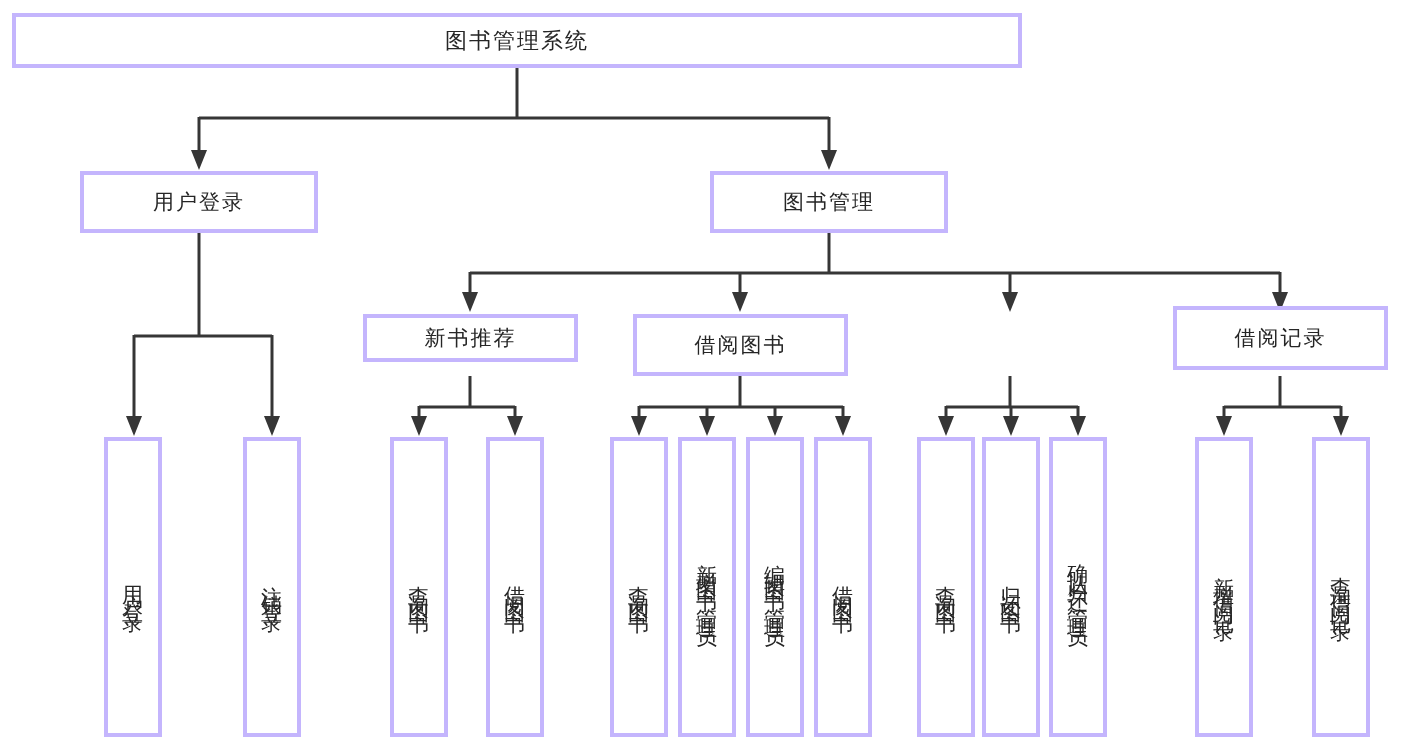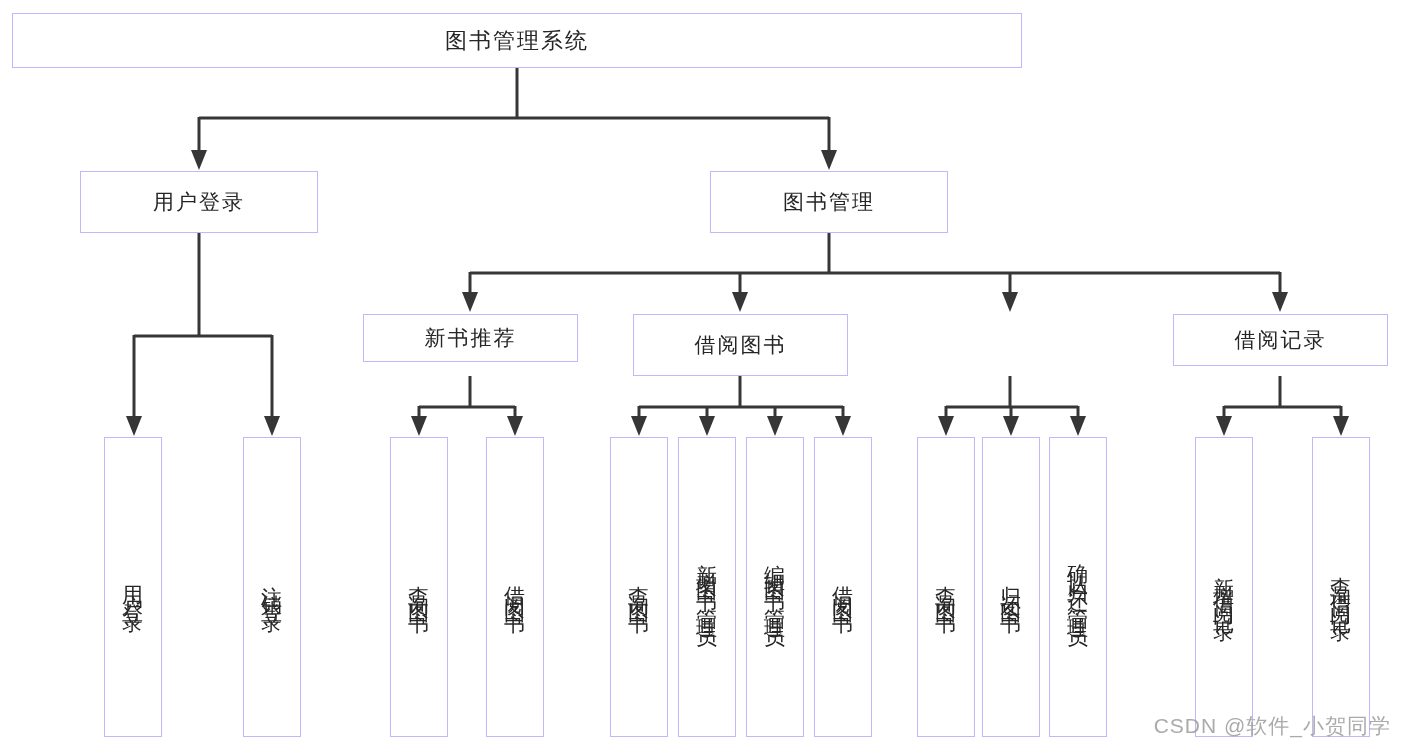--- a/index.html
+++ b/index.html
@@ -18,21 +18,21 @@
   }
   .connectors {
     position: absolute;
     left: 0; top: 0;
     width: 1405px; height: 747px;
     z-index: 1;
   }
   .node {
     position: absolute;
     background: #ffffff;
-    border: 1px solid #c4b5fd;
+    border: 4px solid #c4b5fd;
     display: flex;
     align-items: center;
     justify-content: center;
     z-index: 2;
     color: #262626;
   }
   .hlabel {
     font-size: 21px;
     letter-spacing: 2px;
     color: #262626;
@@ -140,21 +140,21 @@
   <div class="node" style="left:710px; top:171px; width:238px; height:62px;">
     <span class="hlabel">图书管理</span>
   </div>
 
   <div class="node" style="left:363px; top:314px; width:215px; height:48px;">
     <span class="hlabel">新书推荐</span>
   </div>
   <div class="node" style="left:633px; top:314px; width:215px; height:62px;">
     <span class="hlabel">借阅图书</span>
   </div>
-  <div class="node" style="left:1173px; top:314px; width:215px; height:52px;">
+  <div class="node" style="left:1173px; top:306px; width:215px; height:64px;">
     <span class="hlabel">借阅记录</span>
   </div>
 
   <div class="node vbox" style="left:104px; top:437px; height:300px;">
     <span class="vtext">用户登录</span>
   </div>
   <div class="node vbox" style="left:243px; top:437px; height:300px;">
     <span class="vtext">注销登录</span>
   </div>
 
@@ -188,15 +188,14 @@
     <span class="vtext">确认归还（管理员）</span>
   </div>
 
   <div class="node vbox" style="left:1195px; top:437px; height:300px;">
     <span class="vtext">新增借阅记录</span>
   </div>
   <div class="node vbox" style="left:1312px; top:437px; height:300px;">
     <span class="vtext">查询借阅记录</span>
   </div>
 
-  <div class="watermark">CSDN @软件_小贺同学</div>
 
 </div>
 
 </body></html>

